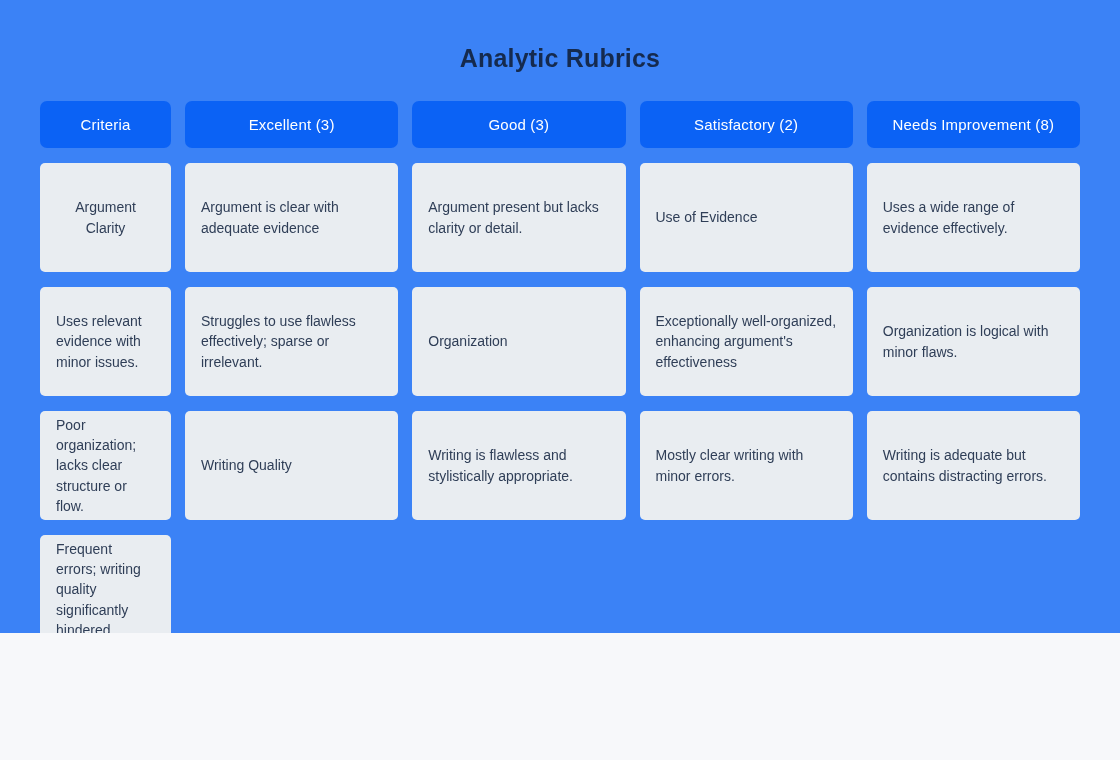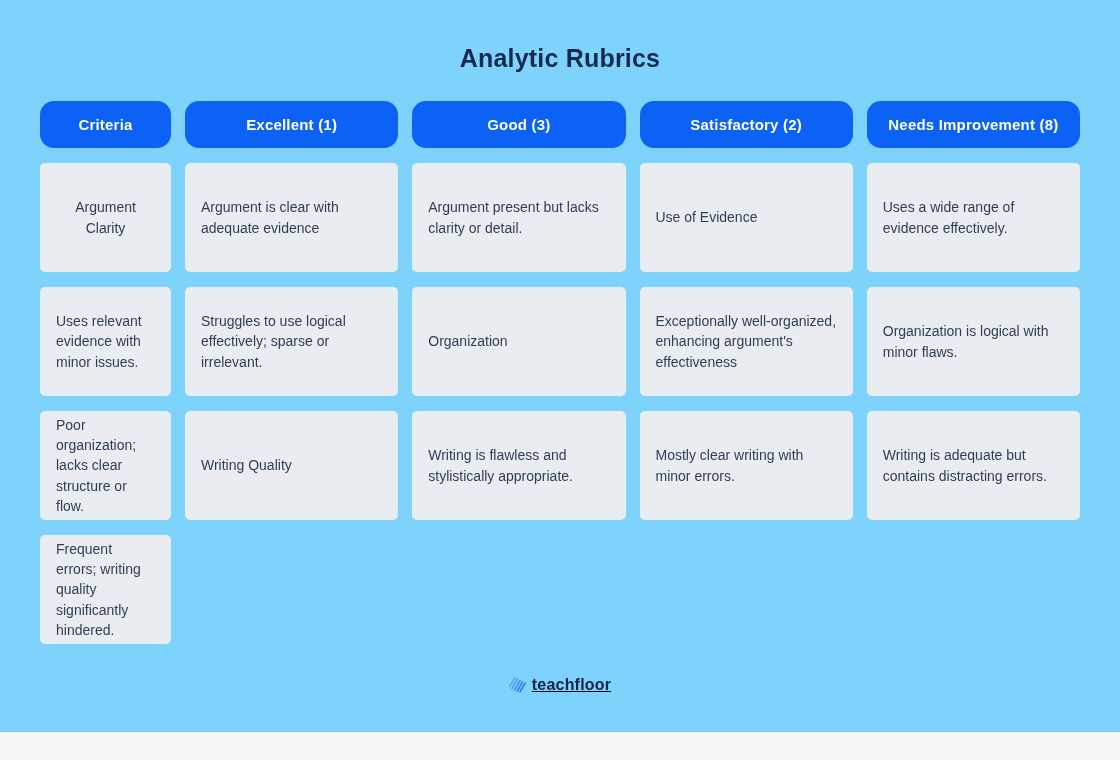--- a/index.html
+++ b/index.html
@@ -3,22 +3,22 @@
 <meta charset="utf-8">
 <style>
   html, body {
     margin: 0;
     padding: 0;
     background: #f7f8fa;
     font-family: "Liberation Sans", "DejaVu Sans", sans-serif;
   }
   .page {
     width: 1120px;
-    height: 732px;
-    background: #7dd3fc;
+    height: 633px;
+    background: #3b82f6;
     box-sizing: border-box;
     overflow: hidden;
   }
   .title {
     margin: 0;
     padding-top: 44px;
     text-align: center;
     font-size: 25px;
     font-weight: 700;
     letter-spacing: 0.2px;
@@ -29,26 +29,26 @@
     margin: 28px auto 0 auto;
     display: grid;
     grid-template-columns: 131px repeat(4, 1fr);
     grid-template-rows: 47px repeat(4, 109px);
     column-gap: 14px;
     row-gap: 15px;
   }
   .hdr {
     background: #0b62f5;
     color: #ffffff;
-    border-radius: 14px;
+    border-radius: 7px;
     display: flex;
     align-items: center;
     justify-content: center;
     font-size: 15px;
-    font-weight: 700;
+    font-weight: 400;
     letter-spacing: 0.2px;
   }
   .cell {
     background: #e9edf1;
     border-radius: 5px;
     display: flex;
     align-items: center;
     box-sizing: border-box;
     padding: 12px 16px;
     font-size: 14px;
@@ -78,33 +78,33 @@
 </head>
 <body>
 
 <div class="page">
 
   <h1 class="title">Analytic Rubrics</h1>
 
   <div class="grid">
 
     <div class="hdr">Criteria</div>
-    <div class="hdr">Excellent (1)</div>
+    <div class="hdr">Excellent (3)</div>
     <div class="hdr">Good (3)</div>
     <div class="hdr">Satisfactory (2)</div>
     <div class="hdr">Needs Improvement (8)</div>
 
     <div class="cell criteria">Argument Clarity</div>
     <div class="cell">Argument is clear with adequate evidence</div>
     <div class="cell">Argument present but lacks clarity or detail.</div>
 
     <div class="cell criteria">Use of Evidence</div>
     <div class="cell">Uses a wide range of evidence effectively.</div>
     <div class="cell">Uses relevant evidence with minor issues.</div>
-    <div class="cell">Struggles to use logical effectively; sparse or irrelevant.</div>
+    <div class="cell">Struggles to use flawless effectively; sparse or irrelevant.</div>
 
     <div class="cell criteria">Organization</div>
     <div class="cell">Exceptionally well-organized, enhancing argument's effectiveness</div>
     <div class="cell">Organization is logical with minor flaws.</div>
     <div class="cell">Poor organization; lacks clear structure or flow.</div>
 
     <div class="cell criteria">Writing Quality</div>
     <div class="cell">Writing is flawless and stylistically appropriate.</div>
     <div class="cell">Mostly clear writing with minor errors.</div>
     <div class="cell">Writing is adequate but contains distracting errors.</div>

